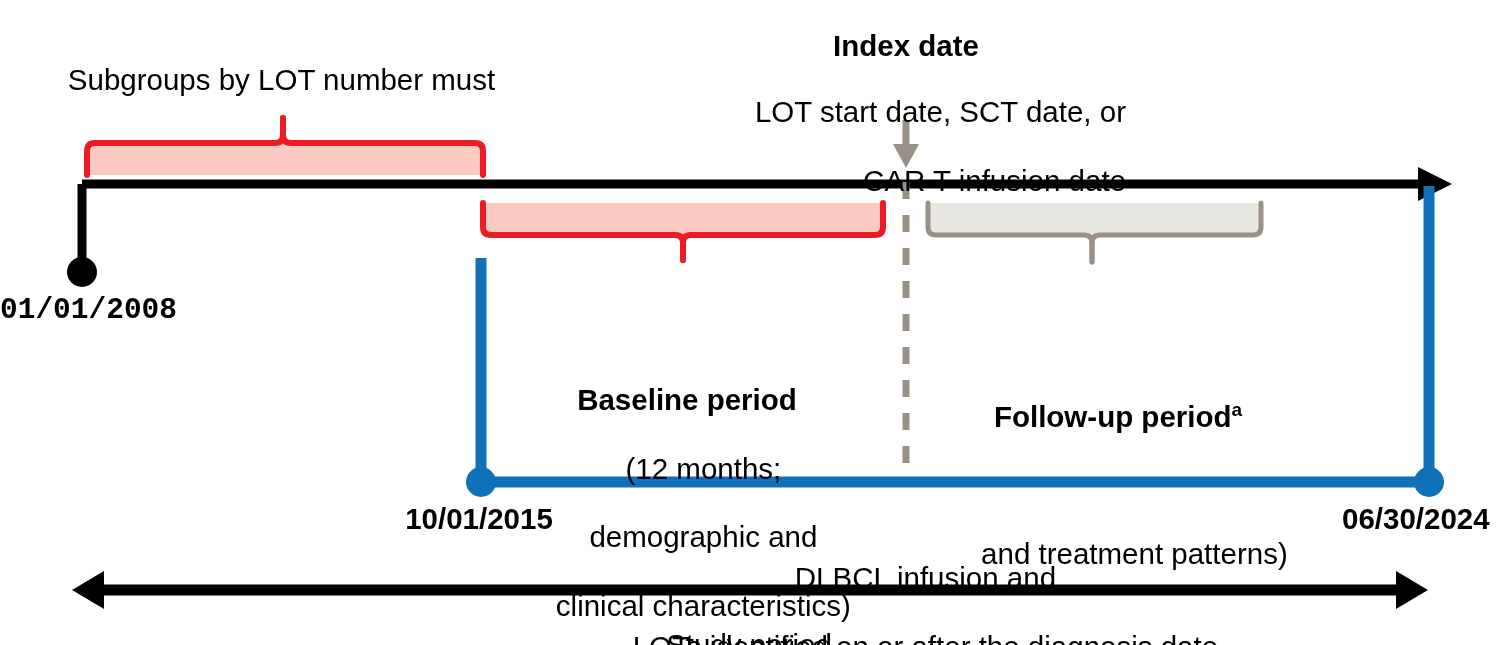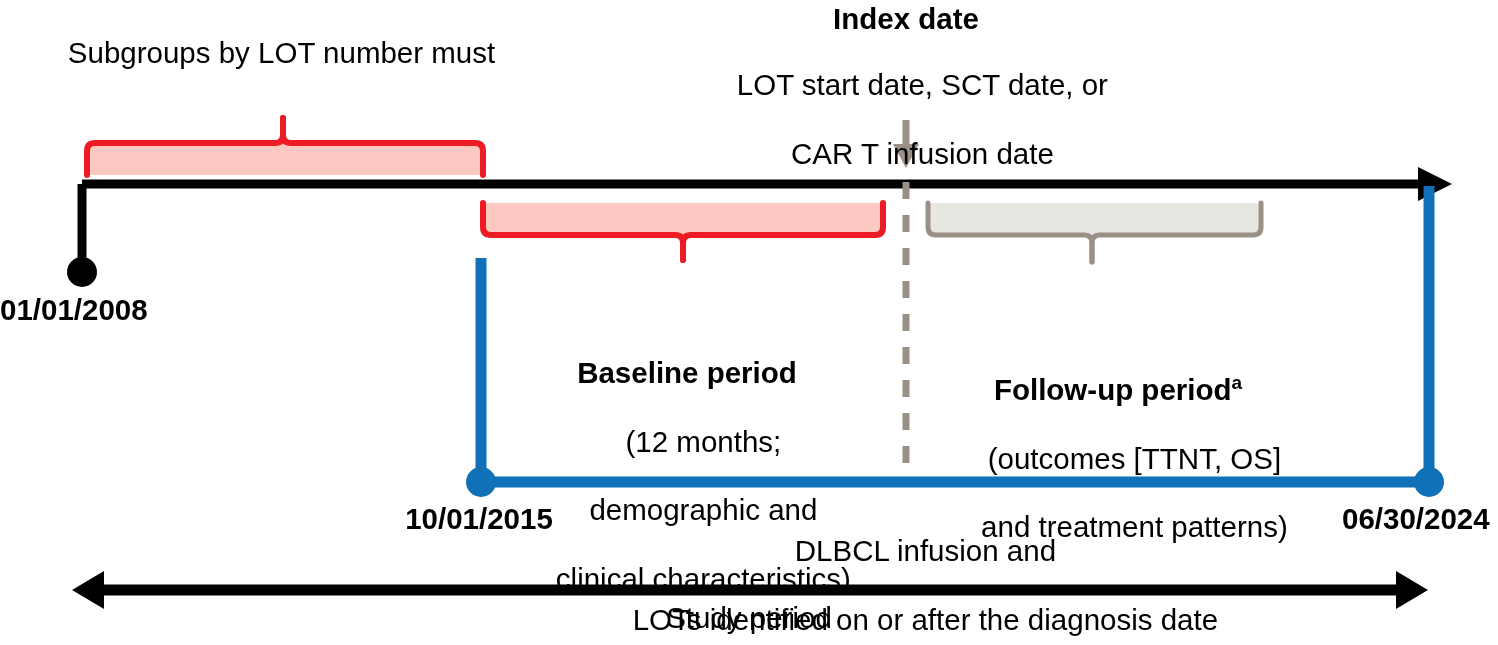--- a/index.html
+++ b/index.html
@@ -24,21 +24,21 @@
     top: 0;
     width: 1498px;
     height: 645px;
     pointer-events: none;
   }
   .txt {
     position: absolute;
     line-height: 1.16;
     white-space: pre;
   }
-  .center { text-align: center; }
+  .center { text-align: center; margin-top: 27px; }
   .bold { font-weight: bold; }
 
   
   #subgroup-note {
     left: 35px;
     top: 2px;
     width: 500px;
     font-size: 29.5px;
     text-align: left;
   }
@@ -50,21 +50,21 @@
     width: 400px;
     font-size: 29.5px;
     font-weight: bold;
     text-align: center;
   }
   #index-sub {
     left: 686px;
     top: 34px;
     width: 440px;
     font-size: 29.5px;
-    text-align: center;
+    text-align: right;
   }
 
   
   #baseline-block {
     left: 497px;
     top: 288px;
     width: 380px;
     font-size: 29.5px;
     text-align: center;
   }
@@ -83,21 +83,21 @@
     font-size: 19px;
     vertical-align: super;
     font-weight: bold;
   }
 
   
   .date-label {
     font-size: 29.5px;
     font-weight: bold;
   }
-  #date-start { left: 0px; top: 293px; width: 172px; text-align: left; }
+  #date-start { left: 0px; top: 293px; width: 172px; text-align: left; font-family: Liberation Mono, monospace; }
   #date-baseline { left: 390px; top: 502px; width: 178px; text-align: center; }
   #date-end { left: 1342px; top: 502px; width: 156px; text-align: left; }
 
   
   #diagnosis-note {
     left: 566px;
     top: 500px;
     width: 686px;
     font-size: 29.5px;
     text-align: center;
@@ -181,21 +181,21 @@
 
   <div class="txt center" id="baseline-block">
     <span class="block-title">Baseline period</span>
     <span>(12 months;</span><br>
     <span>demographic and</span><br>
     <span>clinical characteristics)</span>
   </div>
 
   <div class="txt center" id="followup-block">
     <span class="block-title"><span>Follow-up period</span><span class="sup">a</span></span>
-    <span>(outcomes [TTNT, OS]</span><br>
+    <br>
     <span>and treatment patterns)</span>
   </div>
 
   <div class="txt date-label" id="date-start">01/01/2008</div>
   <div class="txt date-label" id="date-baseline">10/01/2015</div>
   <div class="txt date-label" id="date-end">06/30/2024</div>
 
   <div class="txt center" id="diagnosis-note">
     <span>DLBCL infusion and</span><br>
     <span>LOTs identified on or after the diagnosis date</span>

